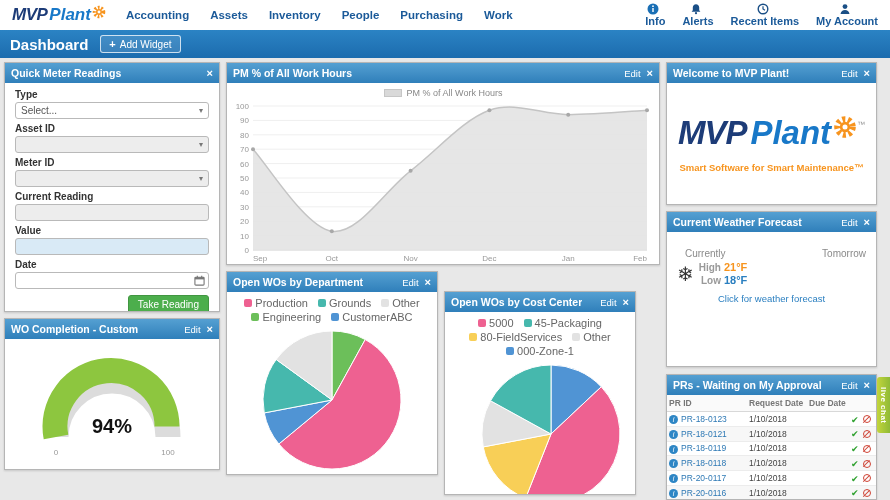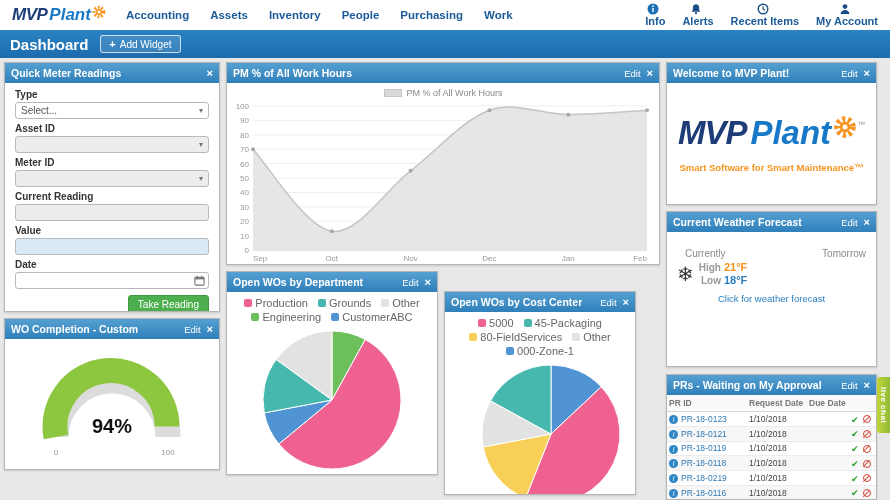--- a/index.html
+++ b/index.html
@@ -463,27 +463,27 @@
             <td></td>
             <td><span class="ok-ic">✔</span><span class="deny-ic"></span></td>
           </tr>
           <tr>
             <td><span class="pr-info">i</span><a class="pr-link">PR-18-0118</a></td>
             <td>1/10/2018</td>
             <td></td>
             <td><span class="ok-ic">✔</span><span class="deny-ic"></span></td>
           </tr>
           <tr>
-            <td><span class="pr-info">i</span><a class="pr-link">PR-18-0219</a></td>
-            <td>1/10/2018</td>
-            <td></td>
-            <td><span class="ok-ic">✔</span><span class="deny-ic"></span></td>
-          </tr>
-          <tr>
-            <td><span class="pr-info">i</span><a class="pr-link">PR-18-0116</a></td>
+            <td><span class="pr-info">i</span><a class="pr-link">PR-20-0117</a></td>
+            <td>1/10/2018</td>
+            <td></td>
+            <td><span class="ok-ic">✔</span><span class="deny-ic"></span></td>
+          </tr>
+          <tr>
+            <td><span class="pr-info">i</span><a class="pr-link">PR-20-0116</a></td>
             <td>1/10/2018</td>
             <td></td>
             <td><span class="ok-ic">✔</span><span class="deny-ic"></span></td>
           </tr>
         </tbody>
     </table>
   </div>
 </div>
 
 <div class="live-chat">

